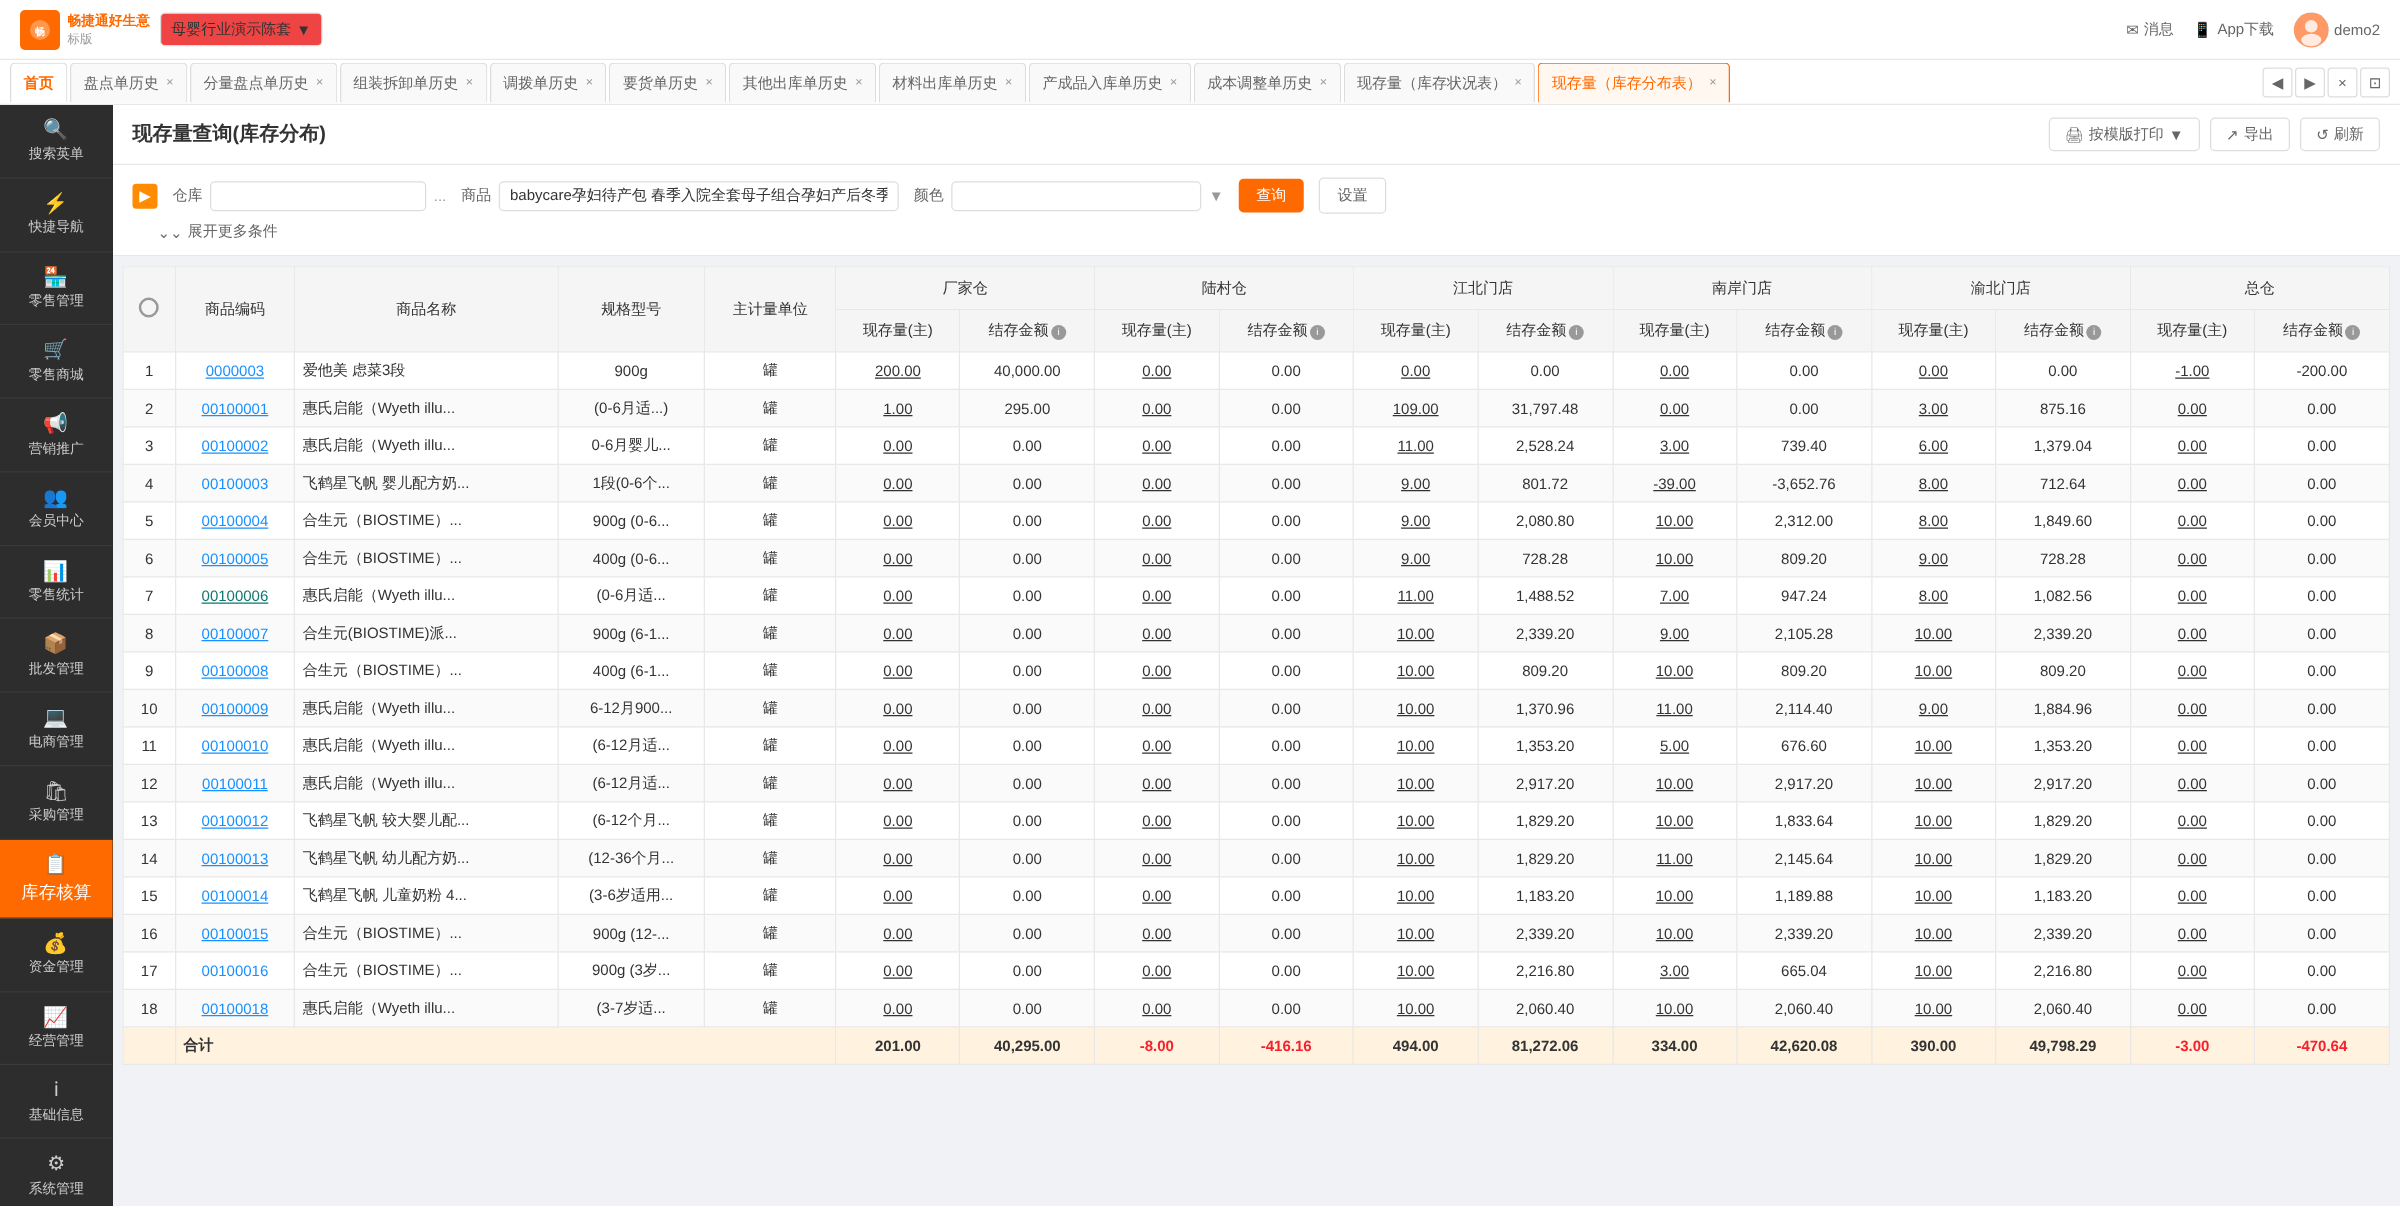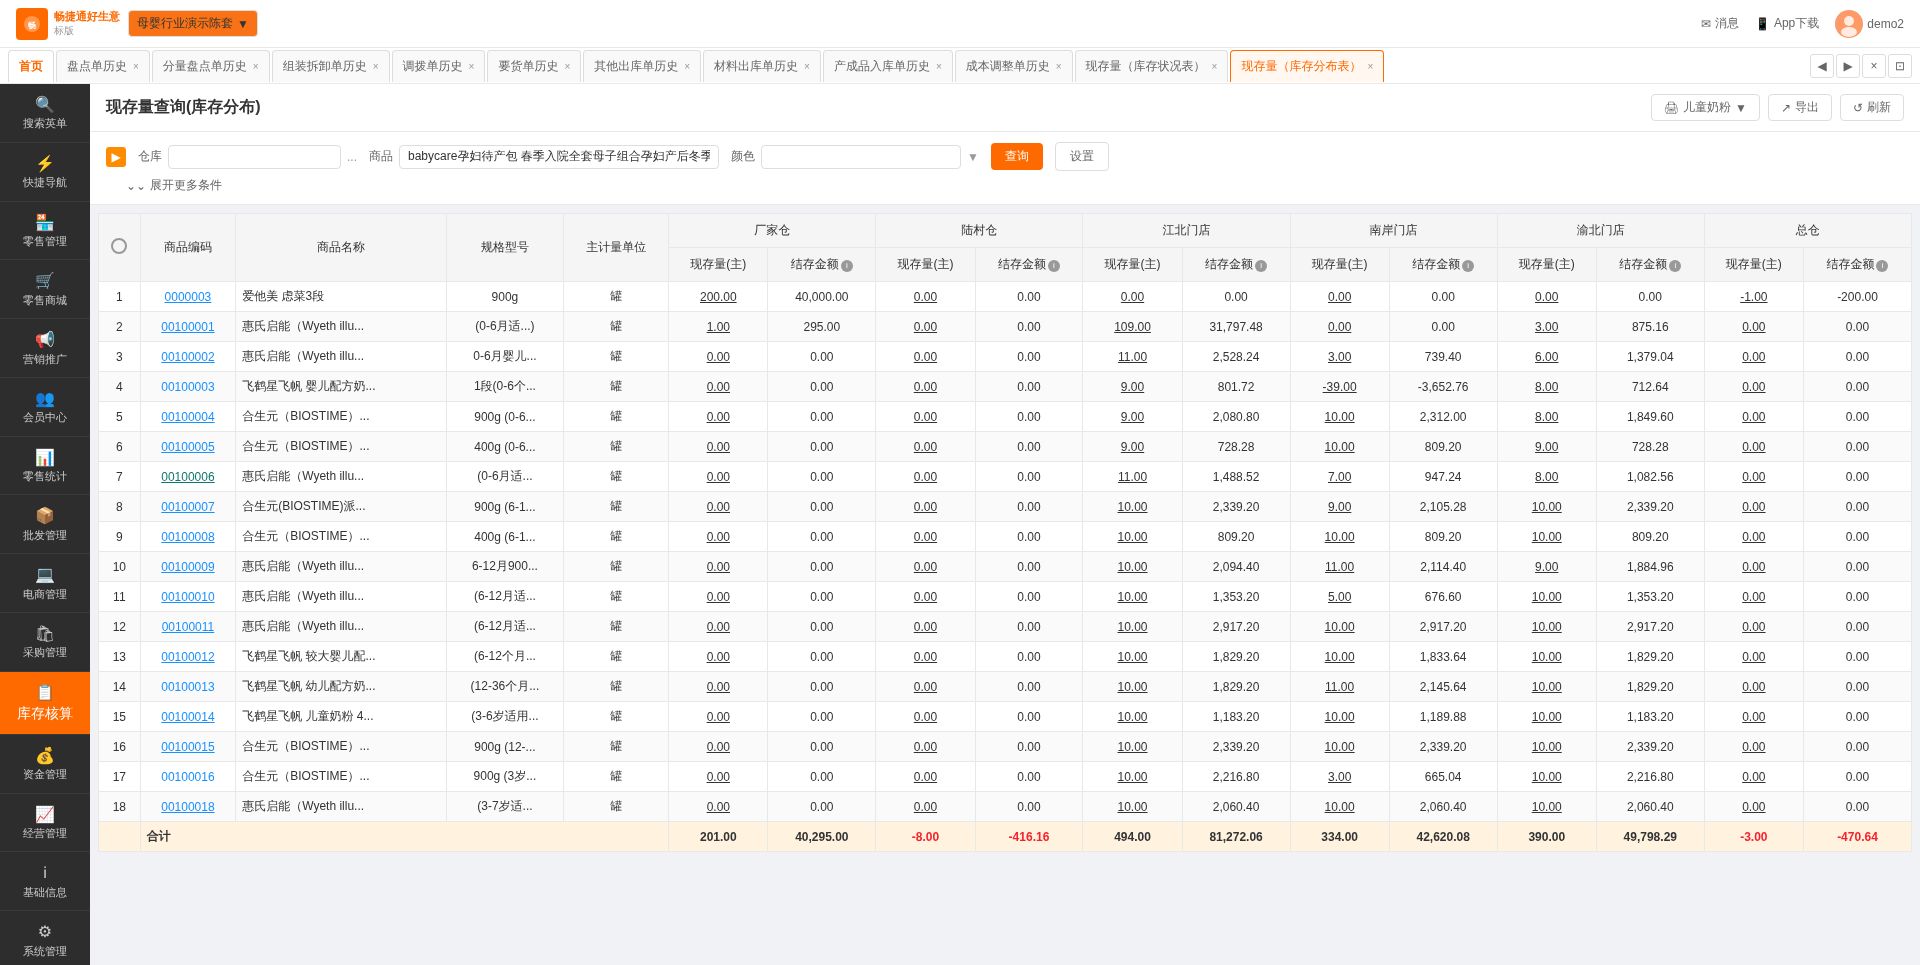--- a/index.html
+++ b/index.html
@@ -3,21 +3,21 @@
   <meta charset="utf-8">
   <style>
     * { box-sizing: border-box; margin: 0; padding: 0; }
     body { font-family: 'Microsoft YaHei', Arial, sans-serif; font-size: 12px; background: #f5f5f5; color: #333; overflow: hidden; height: 965px; }
 
     
     .top-bar { background: #fff; height: 48px; display: flex; align-items: center; padding: 0 16px; border-bottom: 1px solid #e8e8e8; justify-content: space-between; }
     .top-bar-left { display: flex; align-items: center; gap: 8px; }
     .logo-area { display: flex; align-items: center; gap: 6px; }
     .logo-icon { width: 32px; height: 32px; background: #ff6a00; border-radius: 4px; display: flex; align-items: center; justify-content: center; color: white; font-size: 10px; font-weight: bold; }
-    .dropdown-selector { display: flex; align-items: center; gap: 4px; padding: 4px 8px; border: 1px solid #ddd; border-radius: 4px; cursor: pointer; font-size: 12px; color: #333; background: #f97316; }
+    .dropdown-selector { display: flex; align-items: center; gap: 4px; padding: 4px 8px; border: 1px solid #ddd; border-radius: 4px; cursor: pointer; font-size: 12px; color: #333; background: #ef4444; }
     .top-bar-right { display: flex; align-items: center; gap: 16px; font-size: 12px; color: #666; }
     .top-bar-right .item { display: flex; align-items: center; gap: 4px; cursor: pointer; }
     .avatar { width: 28px; height: 28px; border-radius: 50%; background: #ccc; overflow: hidden; display: flex; align-items: center; justify-content: center; }
 
     
     .tab-bar { background: #fff; height: 36px; display: flex; align-items: center; padding: 0 8px; border-bottom: 1px solid #e8e8e8; overflow: hidden; gap: 2px; }
     .tab-item { display: flex; align-items: center; gap: 4px; padding: 4px 10px; border-radius: 4px 4px 0 0; font-size: 12px; cursor: pointer; white-space: nowrap; color: #666; border: 1px solid #ddd; border-bottom: none; background: #f9f9f9; height: 32px; }
     .tab-item.active { background: #fff7f0; color: #ff6a00; border-color: #ff6a00; border-bottom-color: #fff; }
     .tab-item .close-x { color: #999; font-size: 10px; cursor: pointer; margin-left: 2px; }
     .tab-home { color: #ff6a00; font-weight: bold; background: #fff; }
@@ -239,21 +239,21 @@
     <div style="font-size:11px;">系统管理</div>
   </div>
     </div>
 
   <div class="content">
     <div class="page-header">
       <div class="page-title">现存量查询(库存分布)</div>
       <div class="header-actions">
         <button class="btn btn-outline">
           <span>🖨</span>
-          <span>儿童奶粉</span>
+          <span>按模版打印</span>
           <span>▼</span>
         </button>
         <button class="btn btn-outline">
           <span>↗</span>
           <span>导出</span>
         </button>
         <button class="btn btn-outline">
           <span>↺</span>
           <span>刷新</span>
         </button>
@@ -495,21 +495,21 @@
     <td>10</td>
     <td style="color:#1890ff;text-decoration:underline;cursor:pointer;">00100009</td>
     <td style="text-align:left;max-width:160px;overflow:hidden;text-overflow:ellipsis;">惠氏启能（Wyeth illu...</td>
     <td>6-12月900...</td>
     <td>罐</td>
     <td class="link-num">0.00</td>
     <td>0.00</td>
     <td class="link-num">0.00</td>
     <td>0.00</td>
     <td class="link-num">10.00</td>
-    <td>2,094.40</td>
+    <td>1,370.96</td>
     <td class="link-num">11.00</td>
     <td>2,114.40</td>
     <td class="link-num">9.00</td>
     <td>1,884.96</td>
     <td class="link-num">0.00</td>
     <td>0.00</td>
   </tr>
             <tr>
     <td>11</td>
     <td style="color:#1890ff;text-decoration:underline;cursor:pointer;">00100010</td>
@@ -562,21 +562,21 @@
     <td>1,829.20</td>
     <td class="link-num">10.00</td>
     <td>1,833.64</td>
     <td class="link-num">10.00</td>
     <td>1,829.20</td>
     <td class="link-num">0.00</td>
     <td>0.00</td>
   </tr>
             <tr>
     <td>14</td>
-    <td style="color:#1890ff;cursor:pointer;">00100013</td>
+    <td style="color:#1890ff;text-decoration:underline;cursor:pointer;">00100013</td>
     <td style="text-align:left;max-width:160px;overflow:hidden;text-overflow:ellipsis;">飞鹤星飞帆 幼儿配方奶...</td>
     <td>(12-36个月...</td>
     <td>罐</td>
     <td class="link-num">0.00</td>
     <td>0.00</td>
     <td class="link-num">0.00</td>
     <td>0.00</td>
     <td class="link-num">10.00</td>
     <td>1,829.20</td>
     <td class="link-num">11.00</td>

